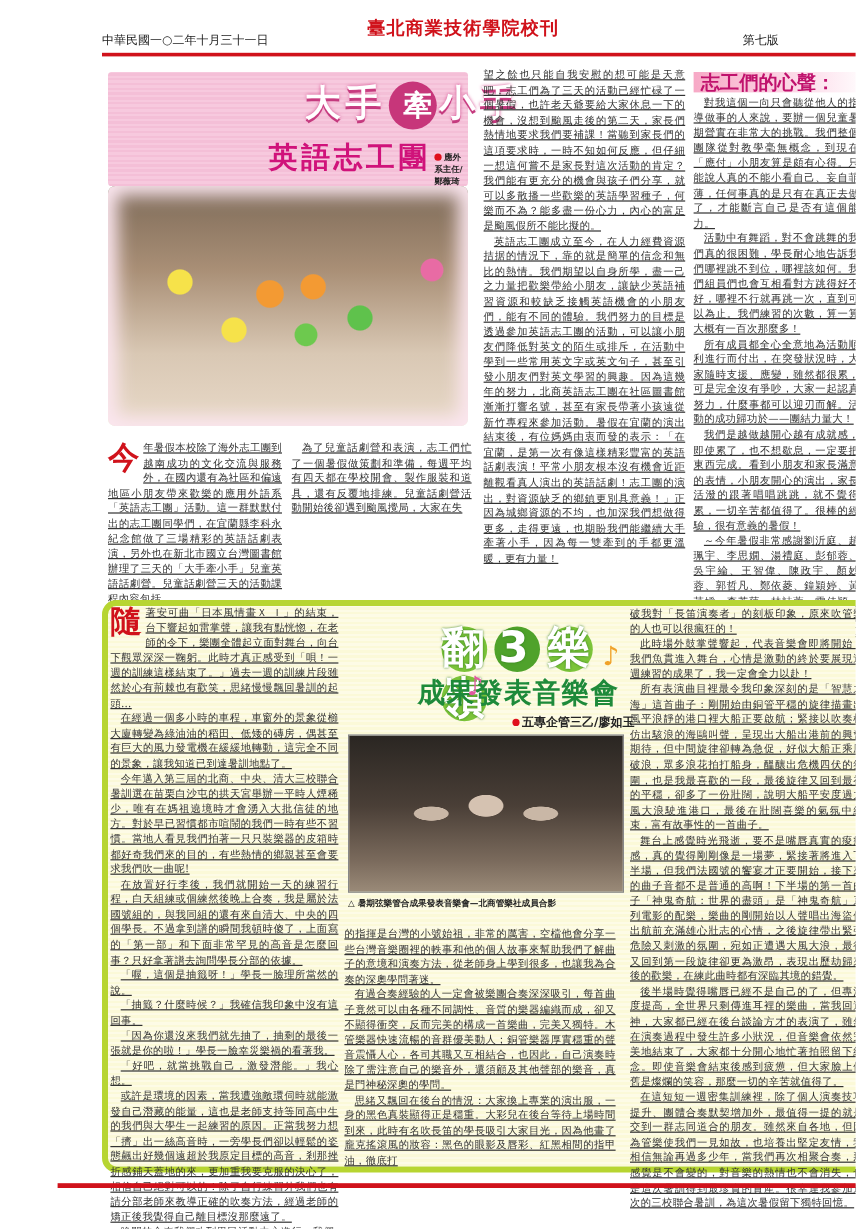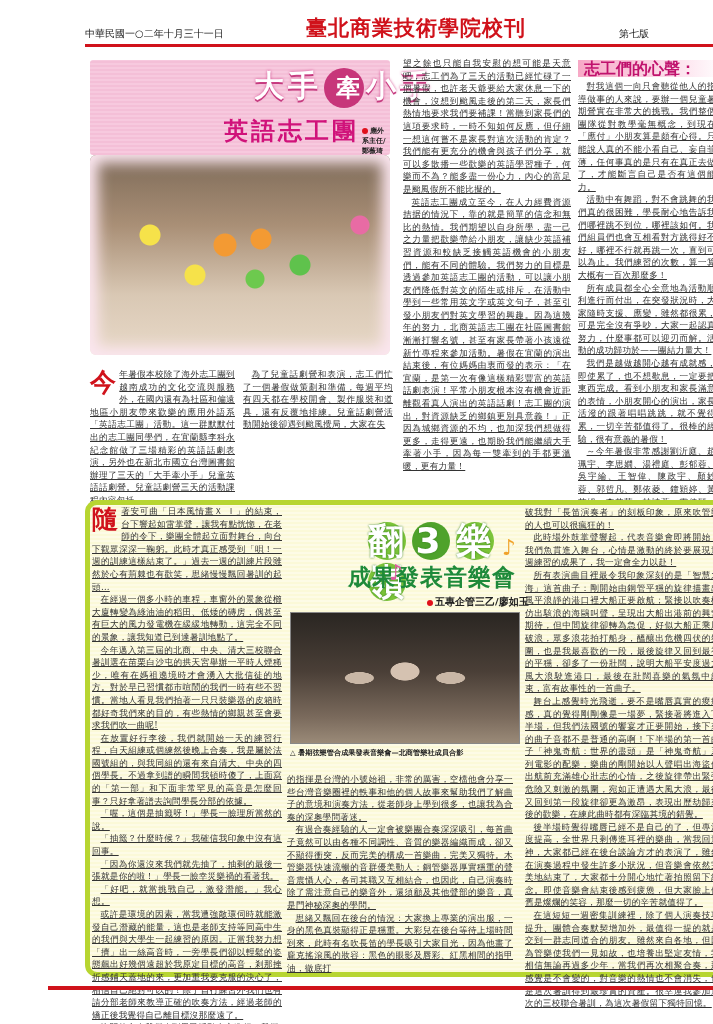--- a/index.html
+++ b/index.html
@@ -1,21 +1,21 @@
 <!DOCTYPE html>
 <html><head>
 <meta charset="utf-8">
 <style>
   html, body { margin:0; padding:0; background:#ffffff; }
   body { width:713px; height:1024px; position:relative; overflow:hidden;
          font-family:"DejaVu Serif", serif; color:#333; }
   .abs { position:absolute;margin-left:44px; }
   .hdr-date { left:41px; top:27px; font-family:"DejaVu Sans", sans-serif; font-size:10px; color:#222; }
   .hdr-page { right:64px; top:27px; font-family:Liberation Serif, serif; font-size:10px; color:#222; }
-  .hdr-title { left:262px; top:14px; font-family:"DejaVu Serif", serif; font-size:21px; font-weight:bold; color:#d0121b; letter-spacing:1px; }
+  .hdr-title { left:262px; top:14px; font-family:"DejaVu Serif", serif; font-size:15px; font-weight:bold; color:#d0121b; letter-spacing:1px; }
   .hdr-rule { left:41px; top:44px; width:630px; height:3px; background:#d0121b; }
   .foot-rule { left:4px; top:986px; width:710px; height:4px; background:#d0121b; }
 
   
   .banner { left:46px; top:60px; width:300px; height:95px;
             background:repeating-linear-gradient(0deg,#f4bfd7 0 2px,#f7c9de 2px 4px);
             border-radius:3px; }
   .banner-h1 { left:0; top:6px; width:300px; text-align:right; font-family:"DejaVu Sans", sans-serif;
                font-size:30px; font-weight:bold; color:#fff; letter-spacing:4px;
                text-shadow:0 0 3px #d54a8f, 0 2px 0 #c2387c; }

